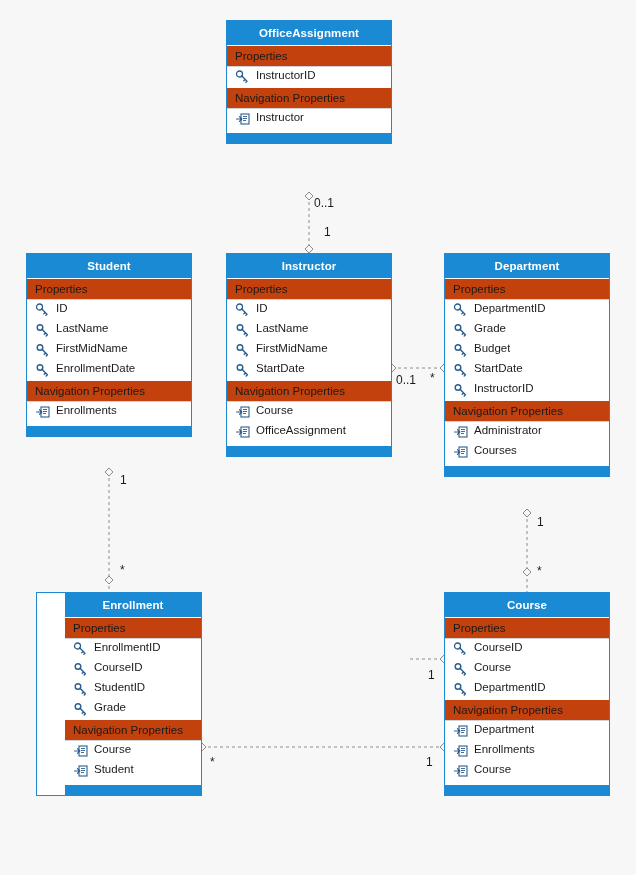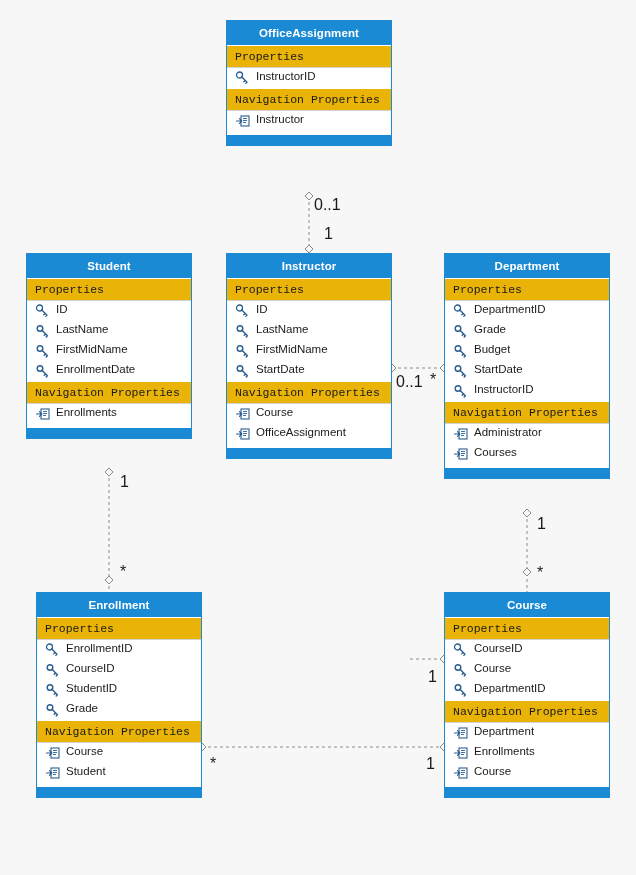--- a/index.html
+++ b/index.html
@@ -31,27 +31,26 @@
   .entity-header {
     background: #1b8ad4;
     color: #ffffff;
     font-size: 11.5px;
     font-weight: bold;
     text-align: center;
     padding: 6px 2px 6px 2px;
     letter-spacing: 0.1px;
   }
   .section-title {
-    background: #eab308;
+    background: #c2410c;
     color: #1a1a1a;
     font-size: 11.5px;
     padding: 4px 8px 4px 8px;
     border-top: 1px solid #ffffff;
     border-bottom: 1px solid #d2d2d2;
-    font-family: Liberation Mono, monospace;
   }
   .prop-row {
     display: flex;
     align-items: flex-start;
     font-size: 11.5px;
     color: #1a1a1a;
     padding: 2px 6px 2px 8px;
     height: 20px;
     box-sizing: border-box;
   }
@@ -79,21 +78,21 @@
   #wires {
     position: absolute;
     left: 0;
     top: 0;
     width: 636px;
     height: 875px;
     pointer-events: none;
   }
   .mult {
     position: absolute;
-    font-size: 16px;
+    font-size: 12px;
     color: #1a1a1a;
     font-family: "Liberation Sans", sans-serif;
     white-space: nowrap;
   }
 </style>
 </head>
 <body>
 
 <div id="canvas">
 
@@ -314,21 +313,21 @@
           <span class="prop-icon"><svg width="16" height="16" viewBox="0 0 16 16">
               <rect x="6" y="3" width="8" height="10" fill="#ffffff" stroke="#2a5d8f" stroke-width="1.1"></rect>
               <path d="M8 5.5 H12 M8 7.5 H12 M8 9.5 H11" stroke="#2a5d8f" stroke-width="0.9"></path>
               <path d="M1.5 8 H6.5 M4.5 5.6 L6.8 8 L4.5 10.4" stroke="#2a5d8f" stroke-width="1.2" fill="none" stroke-linecap="round" stroke-linejoin="round"></path>
             </svg></span>
           <span class="prop-label">Courses</span>
         </div>
         <div class="entity-spacer"></div>
         <div class="entity-footer"></div>
       </div>
-      <div class="entity" style="left: 36px; top: 592px; width: 166px;">
+      <div class="entity" style="left: 36px; top: 592px; width: 166px; padding-left: 28px;">
         <div class="entity-header">Enrollment</div>
         <div class="section-title">Properties</div>
         <div class="prop-row">
           <span class="prop-icon"><svg width="16" height="16" viewBox="0 0 16 16">
               <circle cx="4.5" cy="5" r="3" fill="none" stroke="#2a5d8f" stroke-width="1.3"></circle>
               <path d="M6.6 6.8 L12 12.2 M10.2 10.4 L8.8 11.8 M12 12.2 L10.8 13.4" stroke="#2a5d8f" stroke-width="1.3" fill="none" stroke-linecap="round"></path>
             </svg></span>
           <span class="prop-label">EnrollmentID</span>
         </div>
         <div class="prop-row">

